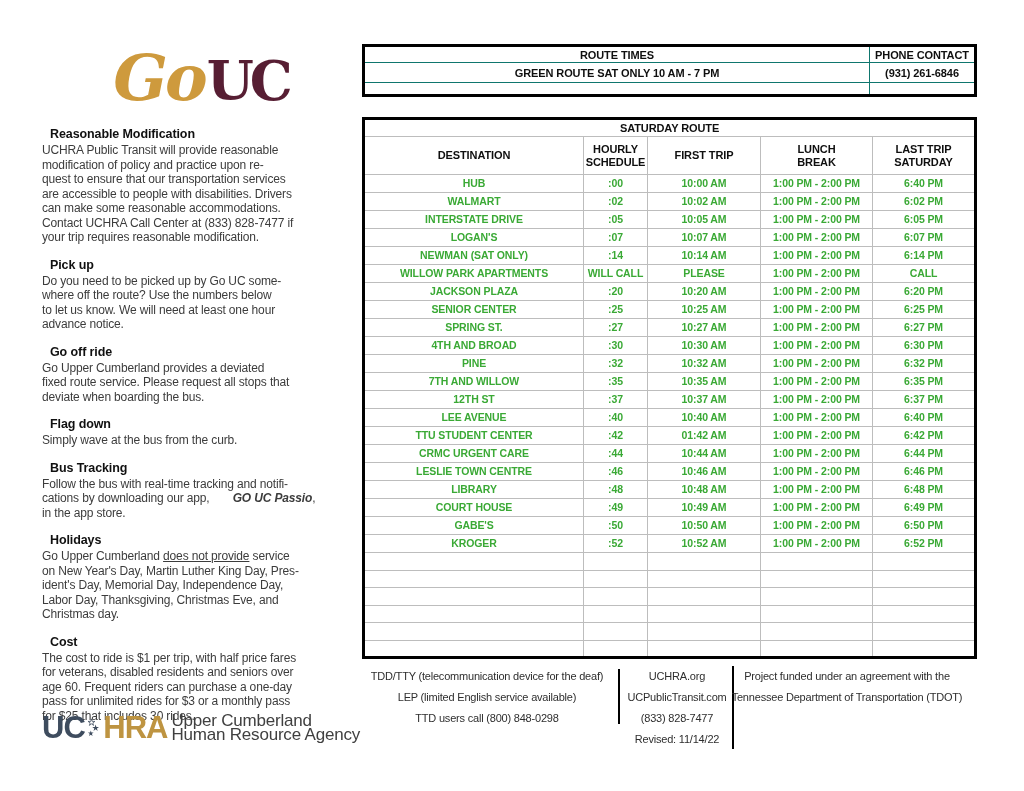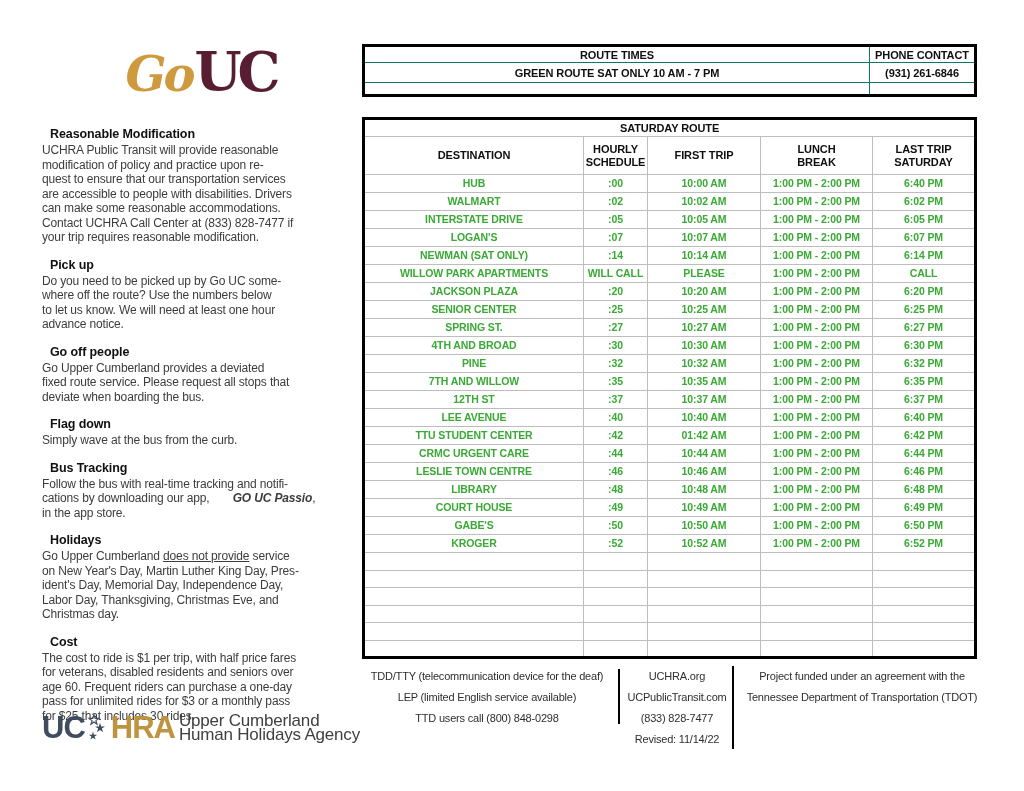--- a/index.html
+++ b/index.html
@@ -6,21 +6,21 @@
   .page{
     position:relative; width:1024px; height:791px; background:#ffffff;
     font-family:"Liberation Sans", sans-serif; overflow:hidden;
     margin:0 auto;
   }
   
   .left-col{position:absolute; left:42px; top:40px; width:318px;}
   .gouc-logo{text-align:center; height:74px; margin-bottom:6px; white-space:nowrap;}
   .gouc-logo .go{
     font-family:"DejaVu Serif", serif; font-style:italic; font-weight:bold;
-    font-size:48px; color:#CE9A3D; letter-spacing:-3px; vertical-align:baseline;
+    font-size:64px; color:#CE9A3D; letter-spacing:-3px; vertical-align:baseline;
   }
   .gouc-logo .uc{
     font-family:"DejaVu Serif", serif; font-weight:bold;
     font-size:54px; color:#571E33; letter-spacing:-4px; margin-left:2px;
   }
   .sec h3{
     font-size:12.5px; line-height:15px; color:#101010;
     margin:13px 0 1px 0; font-weight:bold; letter-spacing:-0.1px;padding-left:8px;
   }
   .sec p{
@@ -65,21 +65,21 @@
   .sat-table tbody td{
     font-size:10.5px; font-weight:bold; color:#3AA935; line-height:17px;
   }
   
   .footer{position:absolute; left:362px; top:666px; width:616px; height:90px;}
   .fblock{position:absolute; top:0; text-align:center; font-size:11px;
           line-height:21px; color:#2E2E2E; letter-spacing:-0.2px;}
   .fblock div{white-space:nowrap;}
   .f-tdd{left:0; width:250px;}
   .f-contact{left:260px; width:110px;}
-  .f-funding{left:380px; width:240px;text-align:center;}
+  .f-funding{left:365px; width:240px;text-align:center;}
   .fdiv{position:absolute; width:2px; background:#000;}
   .fdiv.one{left:256px; top:3px; height:55px;}
   .fdiv.two{left:370px; top:0px; height:83px;}
 </style>
 </head>
 <body>
 
 <div class="page">
 
   <div class="left-col">
@@ -100,21 +100,21 @@
 
     <div class="sec">
       <h3>Pick up</h3>
       <p>Do you need to be picked up by Go UC some-
 where off the route? Use the numbers below
 to let us know. We will need at least one hour
 advance notice.</p>
     </div>
 
     <div class="sec">
-      <h3>Go off people</h3>
+      <h3>Go off ride</h3>
       <p>Go Upper Cumberland provides a deviated
 fixed route service. Please request all stops that
 deviate when boarding the bus.</p>
     </div>
 
     <div class="sec">
       <h3>Flag down</h3>
       <p>Simply wave at the bus from the curb.</p>
     </div>
 
@@ -151,21 +151,21 @@
         <defs>
           <polygon id="star" points="0,-1 0.2245,-0.309 0.951,-0.309 0.363,0.118 0.588,0.809 0,0.382 -0.588,0.809 -0.363,0.118 -0.951,-0.309 -0.2245,-0.309"></polygon>
         </defs>
         <use href="#star" transform="translate(8,7) scale(5.2)" fill="#ffffff" stroke="#3E4C5E" stroke-width="0.22"></use>
         <use href="#star" transform="translate(14,15) scale(5.2)" fill="#3E4C5E"></use>
         <use href="#star" transform="translate(7,23) scale(4.4)" fill="#3E4C5E"></use>
       </svg>
       <span class="hra-gold">HRA</span>
       <div class="agency">
         <div>Upper Cumberland</div>
-        <div>Human Holidays Agency</div>
+        <div>Human Resource Agency</div>
       </div>
     </div>
   </div>
 
   <table class="route-times">
     <colgroup>
         <col style="width:506px">
         <col style="width:106px">
       </colgroup>
     <tbody>

